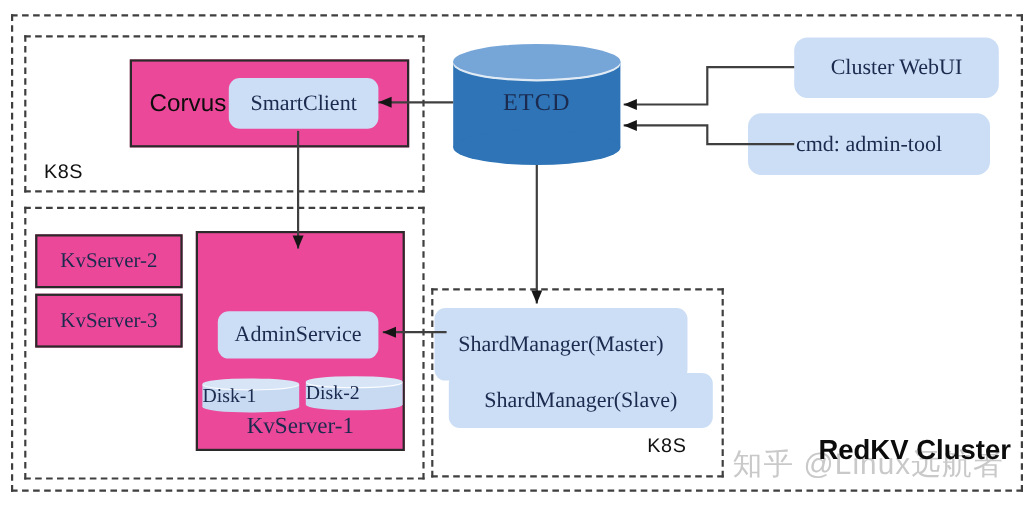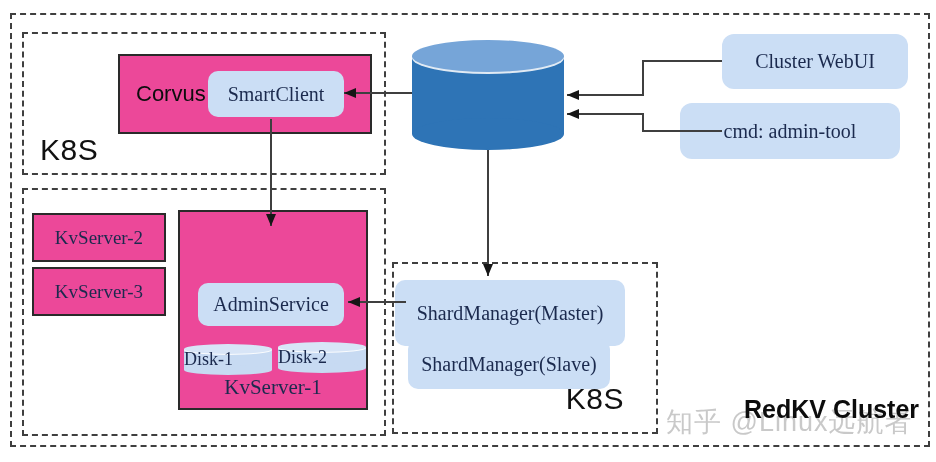--- a/index.html
+++ b/index.html
@@ -10,21 +10,21 @@
   
   .dashed{position:absolute;border:2px dashed var(--line,#454545);background:transparent;}
   .solid{position:absolute;border:2px solid #2a2a2a;background:#ec4899;}
   .pill{
     position:absolute;background:var(--box-fill,#cbdef5);border-radius:10px;
     display:flex;align-items:center;justify-content:center;
     font-family:"Liberation Serif","DejaVu Serif",serif;
     color:var(--box-text,#1b2a4e);font-size:20px;
   }
   .group-label{
-    position:absolute;font-size:30px;color:#111;letter-spacing:.5px;
+    position:absolute;font-size:18px;color:#111;letter-spacing:.5px;
     font-family:"Liberation Sans",sans-serif;
   }
   .serif-label{
     font-family:"Liberation Serif","DejaVu Serif",serif;
     color:var(--box-text,#1b2a4e);
   }
   
   .corvus-label{
     position:absolute;left:16px;top:50%;transform:translateY(-50%);
     font-size:22px;color:#0d0d0d;
@@ -77,20 +77,21 @@
     <span class="corvus-label">Corvus</span>
     <div class="pill" style="right:26px;top:15px;width:136px;height:46px;">
       <span>SmartClient</span>
     </div>
   </div>
 
   <div class="etcd">
     <div class="cyl-side"></div>
     <div class="cyl-cap bottom"></div>
     <div class="cyl-cap top"></div>
+    <span class="etcd-label serif-label">ETCD</span>
   </div>
 
   <div class="pill" style="left:722px;top:34px;width:186px;height:55px;border-radius:12px;">
     <span>Cluster WebUI</span>
   </div>
   <div class="pill" style="left:680px;top:103px;width:220px;height:56px;border-radius:12px;">
     <span>cmd: admin-tool</span>
   </div>
 
   <div class="dashed" style="left:22px;top:188px;width:360px;height:244px;"></div>
@@ -118,21 +119,21 @@
       <div class="d-cap top"></div>
       <span class="d-label serif-label">Disk-2</span>
     </div>
     <span class="serif-label" style="position:absolute;left:0;right:0;bottom:8px;text-align:center;font-size:21px;">KvServer-1</span>
   </div>
 
   <div class="dashed" style="left:392px;top:262px;width:262px;height:168px;">
     <div class="pill" style="left:1px;top:16px;width:230px;height:66px;justify-content:center;">
       <span>ShardManager(Master)</span>
     </div>
-    <div class="pill" style="left:14px;top:75px;width:202px;height:50px;">
+    <div class="pill" style="left:14px;top:75px;width:240px;height:50px;">
       <span>ShardManager(Slave)</span>
     </div>
     <span class="group-label" style="right:32px;bottom:16px;">K8S</span>
   </div>
 
   <svg class="wires" width="936" height="462" viewBox="0 0 936 462">
     <defs>
       <marker id="ah" markerWidth="13" markerHeight="11" refX="12" refY="5" orient="auto" markerUnits="userSpaceOnUse">
         <path class="ah" d="M0,0 L12,5 L0,10 Z"></path>
       </marker>

